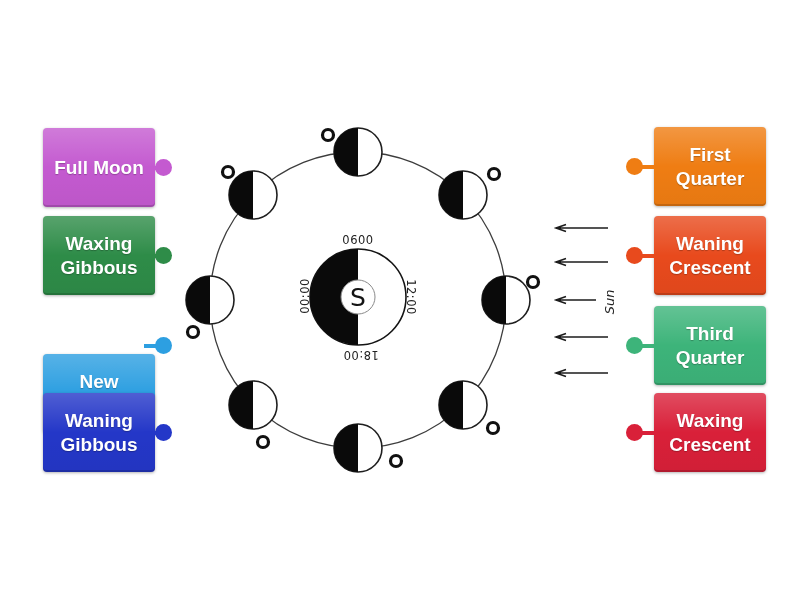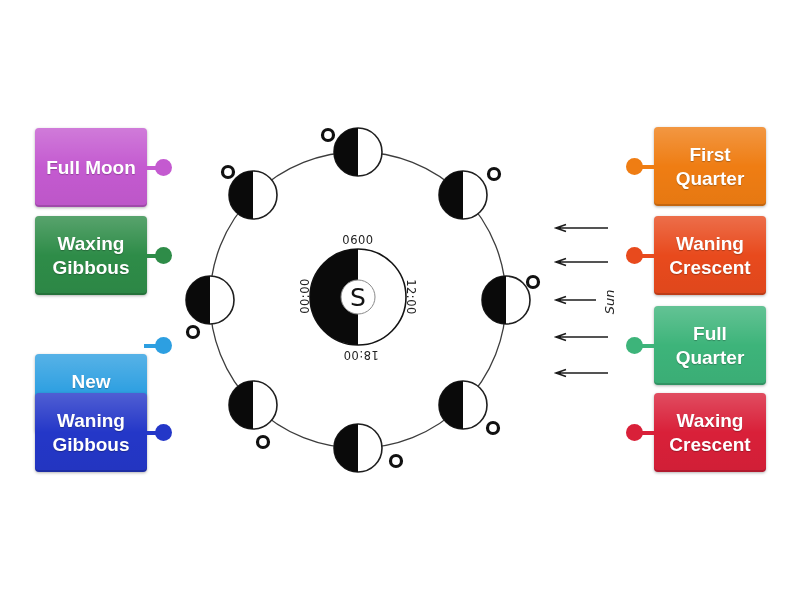--- a/index.html
+++ b/index.html
@@ -12,21 +12,21 @@
   
   .label-group{position:absolute;height:79px;}
   .chip{
     position:absolute;top:0;width:112px;height:79px;border-radius:4px;
     display:flex;flex-direction:column;align-items:center;justify-content:center;
     color:#ffffff;font-weight:bold;font-size:19px;line-height:24px;text-align:center;
     text-shadow:0 1px 1px rgba(0,0,0,0.25);
     background-image:linear-gradient(180deg,rgba(255,255,255,0.20),rgba(255,255,255,0) 50%,rgba(0,0,0,0.04));
     box-shadow:0 1px 3px rgba(0,0,0,0.30), inset 0 -2px 0 rgba(0,0,0,0.15);
   }
-  .left-col .chip{left:0;}
+  .left-col .chip{left:8px;}
   .right-col .chip{left:28px;}
   .stem{position:absolute;top:38px;height:4px;}
   .left-col .stem{left:109px;width:13px;}
   .right-col .stem{left:8px;width:22px;}
   .dot{position:absolute;top:31px;width:17px;height:17px;border-radius:50%;}
   .left-col .dot{left:120px;}
   .right-col .dot{left:0;}
 
   
   .orbit{fill:none;stroke:#3d3d3d;stroke-width:1.3;}
@@ -162,21 +162,21 @@
     <div class="chip" style="background-color: rgb(232, 74, 29);">
       <span>Waning</span>
       <span>Crescent</span>
     </div>
     <div class="stem" style="background-color: rgb(232, 74, 29);"></div>
     <div class="dot" style="background-color: rgb(232, 74, 29);"></div>
   </div>
 
   <div class="label-group right-col" style="left:626px;top:306px;">
     <div class="chip" style="background-color: rgb(61, 180, 122);">
-      <span>Full</span>
+      <span>Third</span>
       <span>Quarter</span>
     </div>
     <div class="stem" style="background-color: rgb(61, 180, 122);"></div>
     <div class="dot" style="background-color: rgb(61, 180, 122);"></div>
   </div>
 
   <div class="label-group right-col" style="left:626px;top:393px;">
     <div class="chip" style="background-color: rgb(217, 32, 57);">
       <span>Waxing</span>
       <span>Crescent</span>

